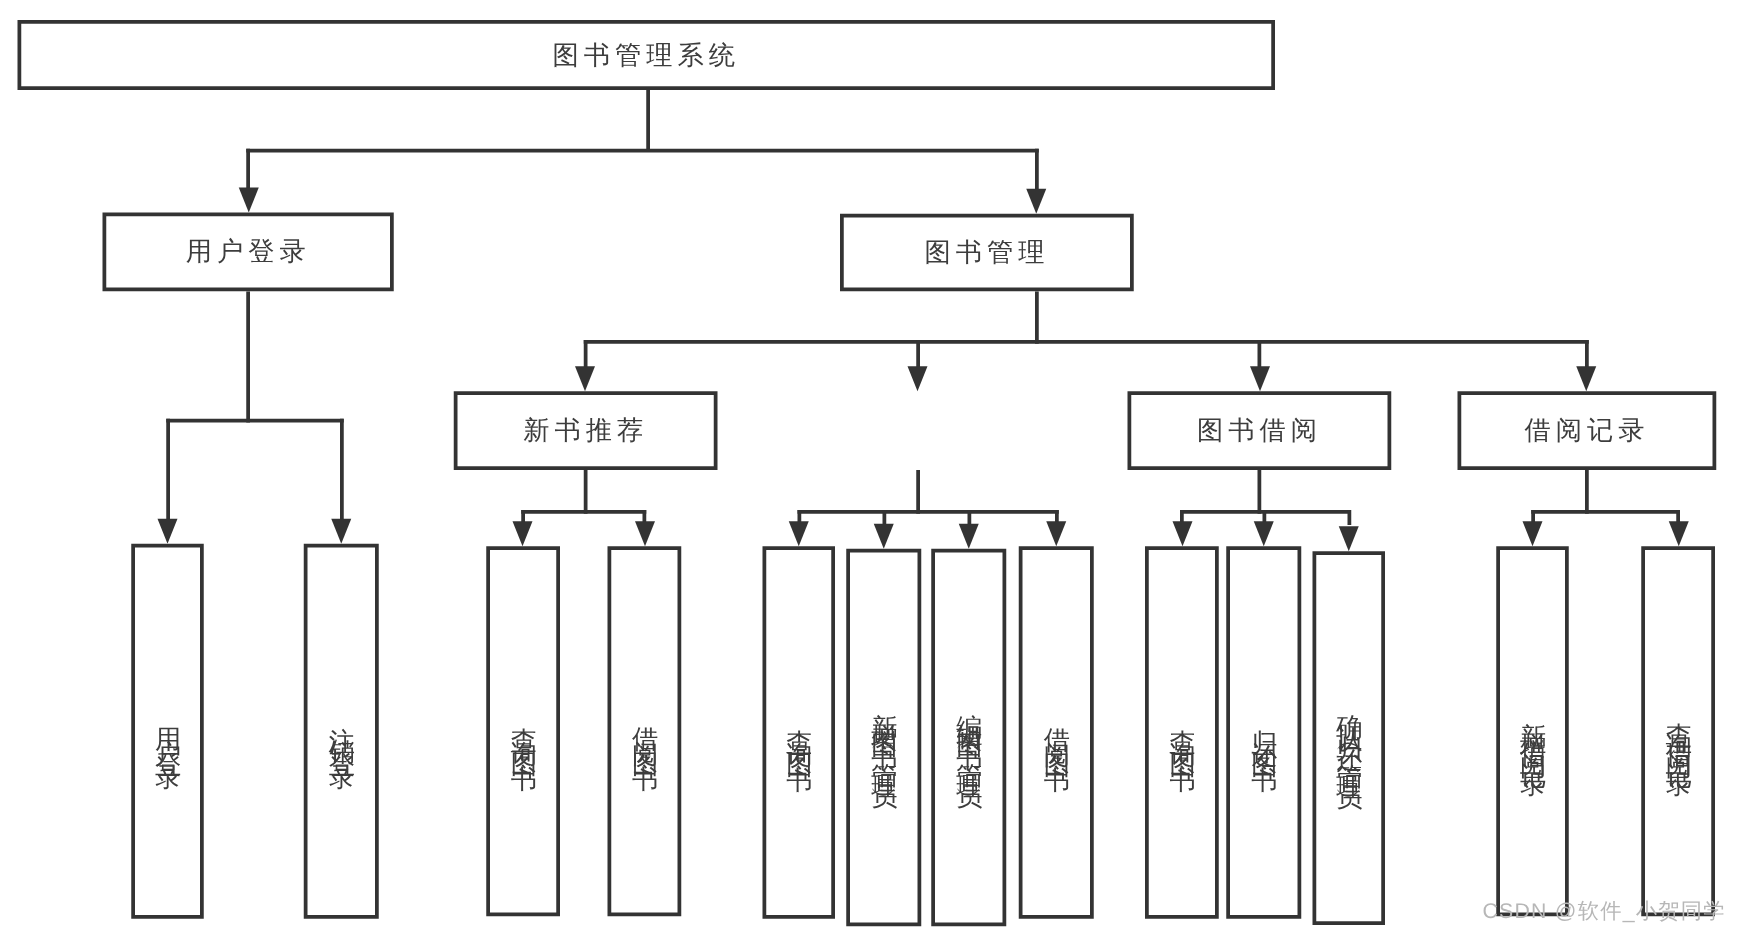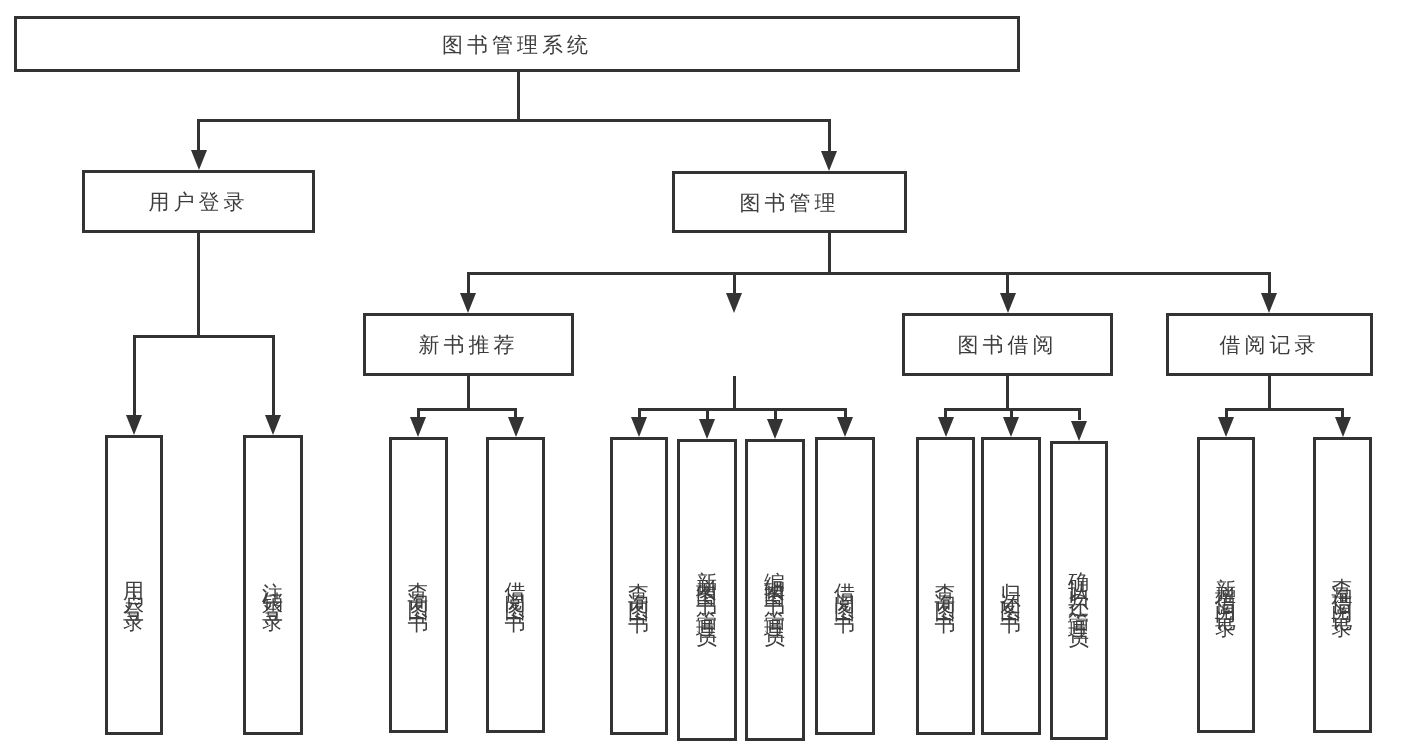--- a/index.html
+++ b/index.html
@@ -183,14 +183,15 @@
     <span>确认归还（管理员）</span>
   </div>
 
   <div class="node v tight" style="left:1197px;top:437px;width:58px;height:296px;">
     <span>新增借阅记录</span>
   </div>
   <div class="node v tight" style="left:1313px;top:437px;width:59px;height:296px;">
     <span>查询借阅记录</span>
   </div>
 
+  <div class="watermark">CSDN @软件_小贺同学</div>
 
 </div>
 
 </body></html>

